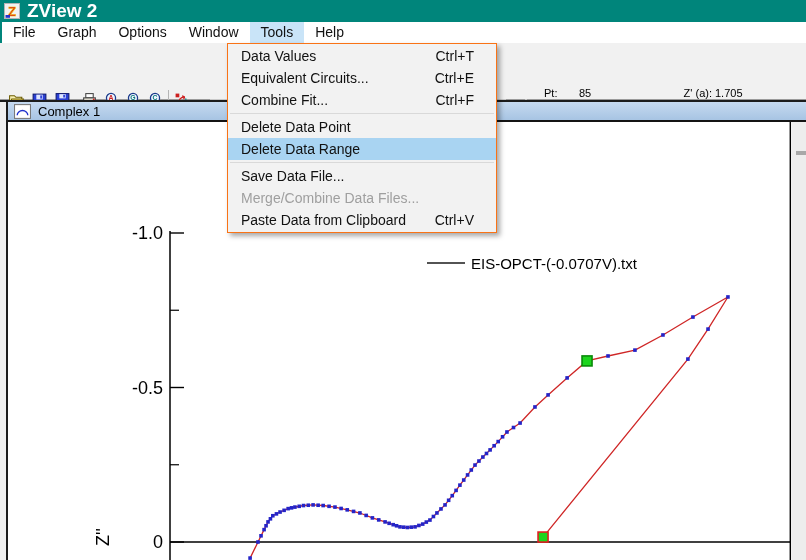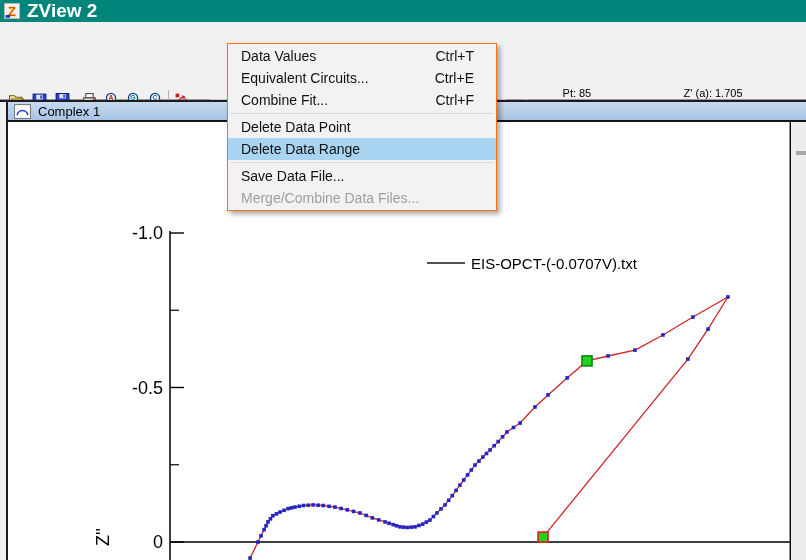--- a/index.html
+++ b/index.html
@@ -25,21 +25,21 @@
   .strack { position:absolute; left:210px; top:56px; width:317px; height:17px; background:#f6f6f6; border:1px solid #c9c9c9; }
   .sthumb { position:absolute; left:506px; top:56px; width:19px; height:17px; background:#efefef; border:1px solid #9a9a9a; box-shadow:inset 1px 1px 0 #fff; }
   .chk { position:absolute; left:166px; top:76px; width:13px; height:13px; background:#fff; border:1px solid #404040; font-size:11px; line-height:11px; text-align:center; color:#000; }
   .chklabel { position:absolute; left:184px; top:76px; font-size:13px; width:43px; overflow:hidden; white-space:nowrap; color:#111; }
   .combo { position:absolute; left:489px; top:73px; width:57px; height:19px; background:#fff; border:1px solid #7a7a7a; }
   .combo .dd { position:absolute; right:1px; top:1px; width:16px; height:15px; background:#e9e9e9; border:1px solid #b0b0b0; font-size:8px; text-align:center; line-height:14px; color:#222; }
 
   
   .stat { position:absolute; top:44px; font-size:11px; line-height:12px; color:#000; }
   .stat .srow { display:flex; }
-  #stat1 { left:544px; } #stat1 .sl { width:32px; text-align:right; }
+  #stat1 { left:544px; } #stat1 .sl { width:32px; }
   #stat2 { left:640px; } #stat2 .sl { width:72px; text-align:right; }
   .stat .sv { margin-left:3px; }
 
   
   .darkline { position:absolute; left:0; top:100px; width:806px; height:2px; background:#1c1c1c; }
   .childleft { position:absolute; left:6px; top:102px; width:2px; height:458px; background:#1c1c1c; }
   .childbar { position:absolute; left:8px; top:102px; width:798px; height:18px; background:linear-gradient(#c6daf0,#a7c4e3); display:flex; align-items:center; }
   .childbar .citext { font-size:13px; color:#000; margin-left:7px; }
   .childbar .cicon { width:17px; height:15px; margin-left:6px; }
   .childtopline { position:absolute; left:8px; top:120px; width:798px; height:2px; background:#141414; }
@@ -64,20 +64,28 @@
 
   <div class="titlebar">
     <svg class="ticon" viewBox="0 0 16 16">
       <rect x="0.5" y="0.5" width="15" height="15" fill="#f2f2f2" stroke="#b5b5b5"></rect>
       <text x="8" y="12.6" text-anchor="middle" font-size="13" font-weight="bold" fill="#d42020" stroke="#f5c400" stroke-width="0.6">Z</text>
       <rect x="1.5" y="12" width="4.5" height="2.8" fill="#2233cc"></rect>
     </svg>
     <span class="ttext">ZView 2</span>
   </div>
 
+  <div class="menubar" id="menubar">
+      <div class="mb">File</div>
+      <div class="mb">Graph</div>
+      <div class="mb">Options</div>
+      <div class="mb">Window</div>
+      <div class="mb active">Tools</div>
+      <div class="mb">Help</div>
+    </div>
 
   <div class="toolbar">
     <div class="tbtn" style="left:6px;top:47px;">
       <svg viewBox="0 0 16 16">
         <path d="M1.5 12.5 V3.5 H6 L7.5 5 H13 V7" fill="#f7efb0" stroke="#6b5b00"></path>
         <path d="M1.5 12.5 L3.5 6.5 H14.5 L12.5 12.5 Z" fill="#f3dd6d" stroke="#6b5b00"></path>
       </svg>
     </div>
     <div class="tbtn" style="left:29px;top:47px;">
       <svg viewBox="0 0 16 16">
@@ -355,15 +363,16 @@
       <div class="msep">
         <div></div>
       </div>
       <div class="mi"><span>Delete Data Point</span></div>
       <div class="mi hl"><span>Delete Data Range</span></div>
       <div class="msep">
         <div></div>
       </div>
       <div class="mi"><span>Save Data File...</span></div>
       <div class="mi dis"><span>Merge/Combine Data Files...</span></div>
+      <div class="mi"><span>Paste Data from Clipboard</span><span class="sc">Ctrl+V</span></div>
     </div>
 
 </div>
 
 </body></html>

